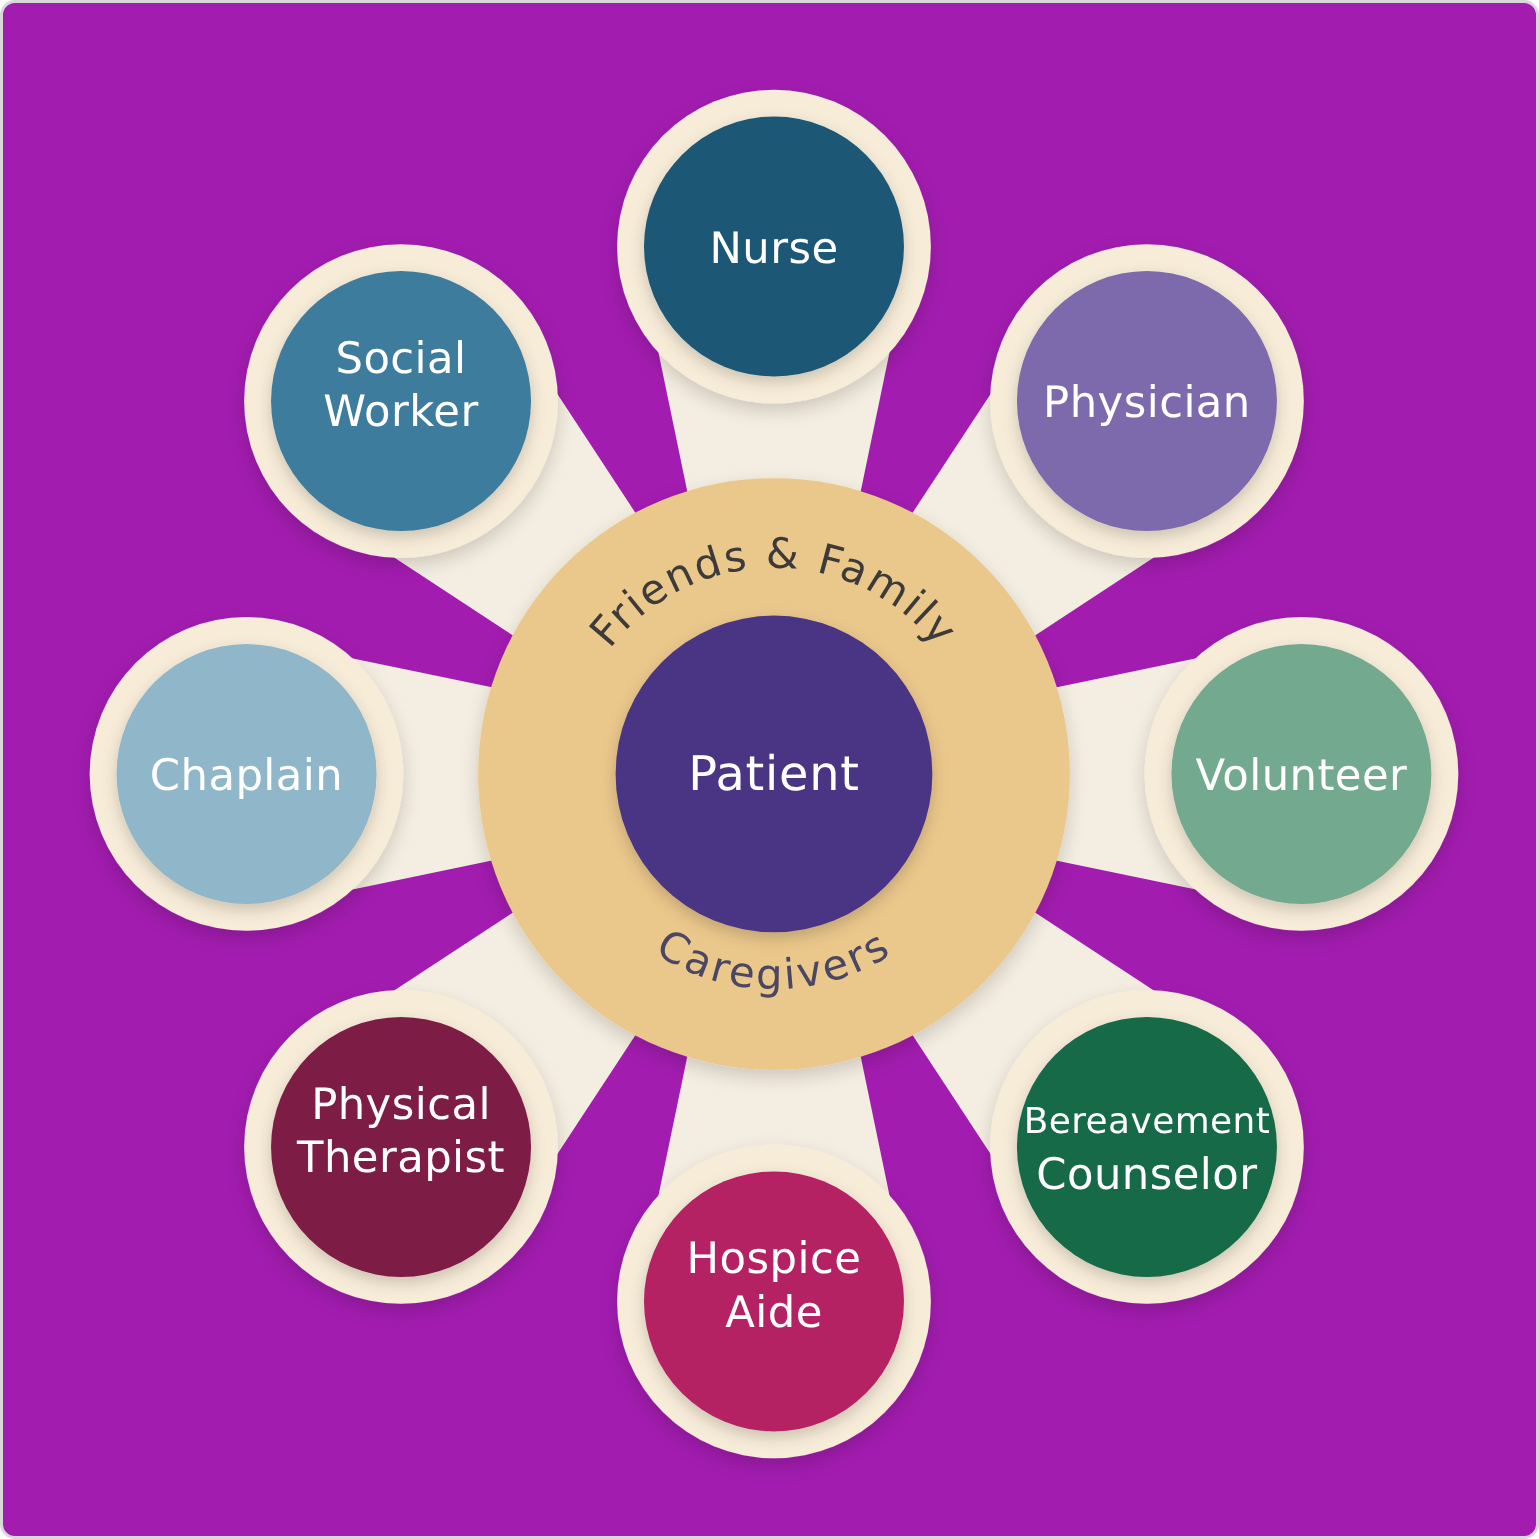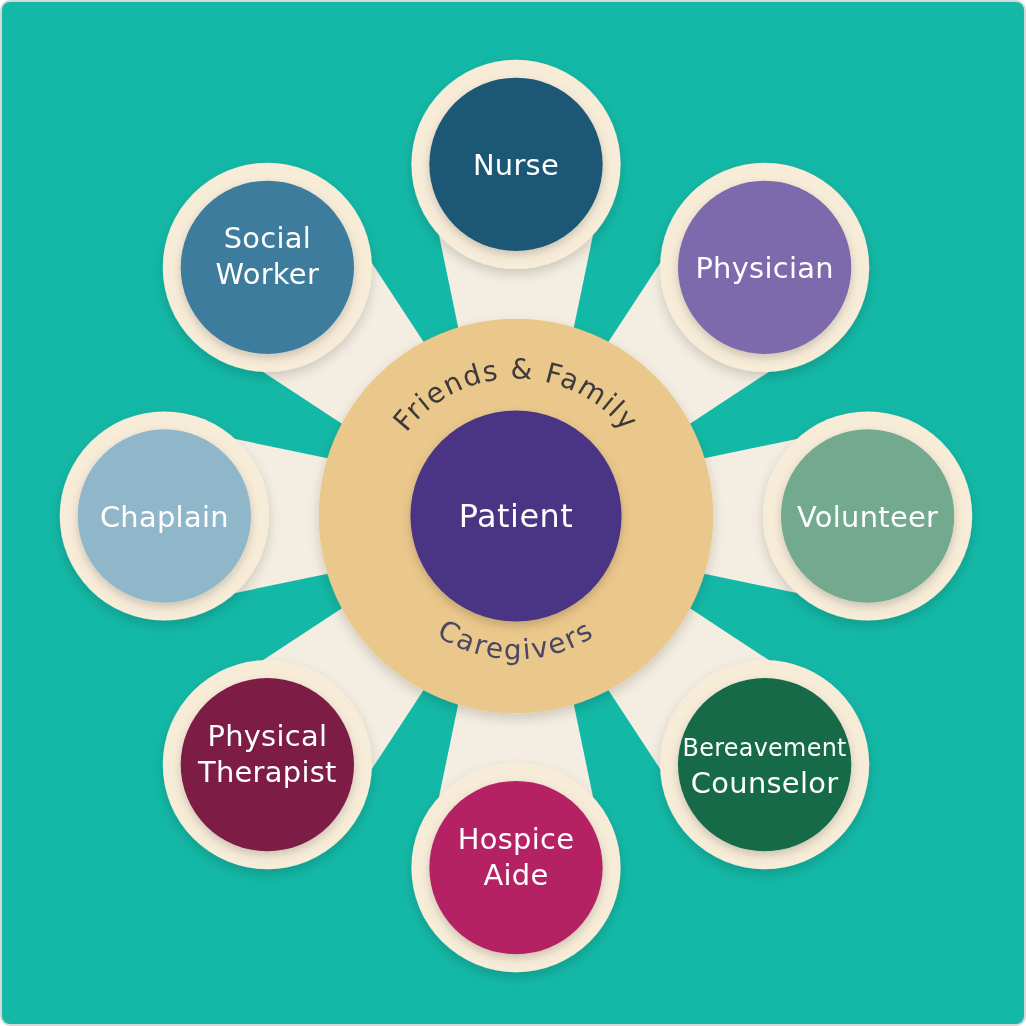--- a/index.html
+++ b/index.html
@@ -1,21 +1,21 @@
 <!DOCTYPE html>
 <html><head>
 <meta charset="utf-8">
 <style>
   html, body { margin: 0; padding: 0; background: #ffffff; }
   .frame {
     width: 1026px; height: 1026px;
     box-sizing: border-box;
     border: 2px solid #d8d8d8;
     border-radius: 10px;
-    background: #14b8a6;
+    background: #a21caf;
     overflow: hidden;
     position: relative;
   }
   svg { display: block; width: 100%; height: 100%; }
   text, textPath {
     font-family: "DejaVu Sans", "Liberation Sans", sans-serif;
   }
   .curved-label { font-size: 28px; letter-spacing: 1.5px; }
   .curved-label-bottom { font-size: 28px; letter-spacing: 2px; }
   .patient-label { font-size: 32px; letter-spacing: 0.5px; }

